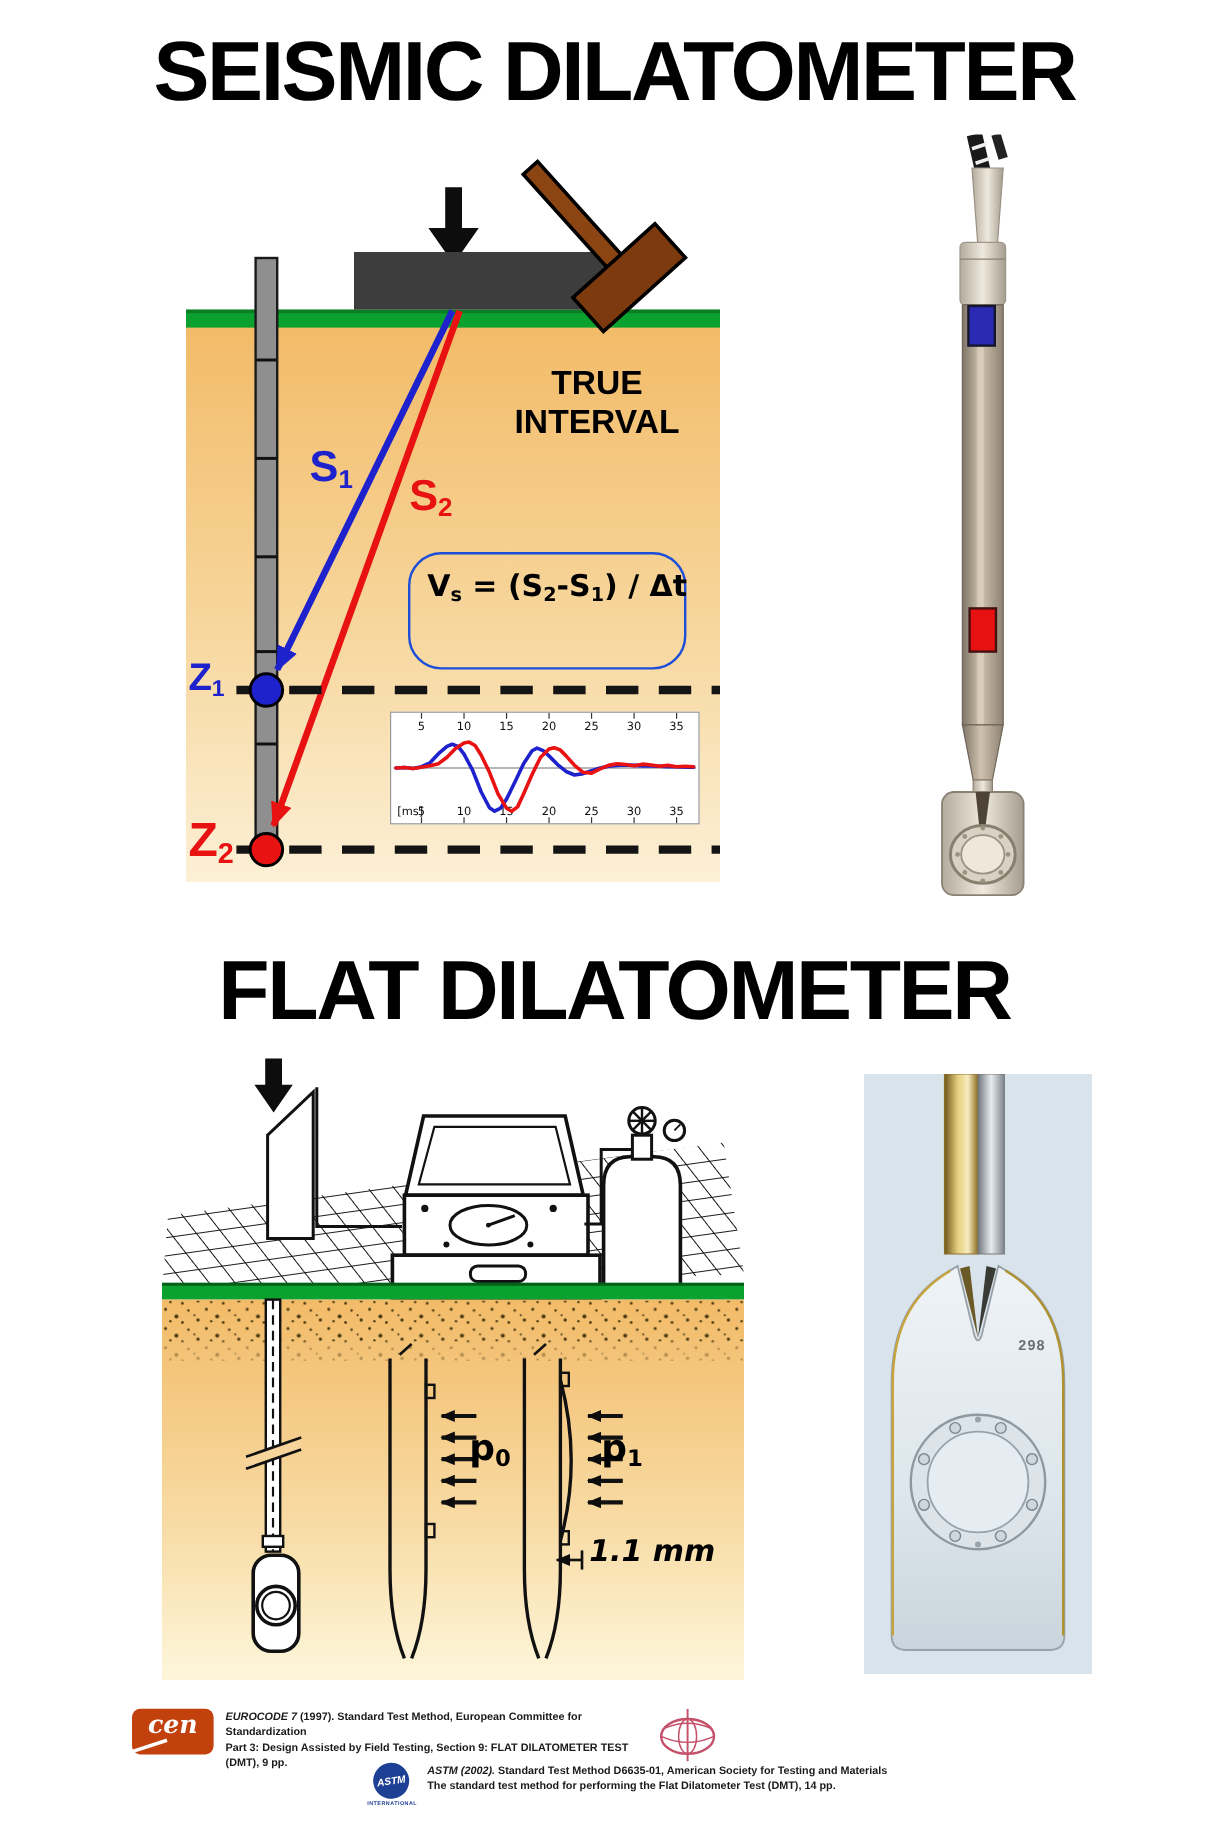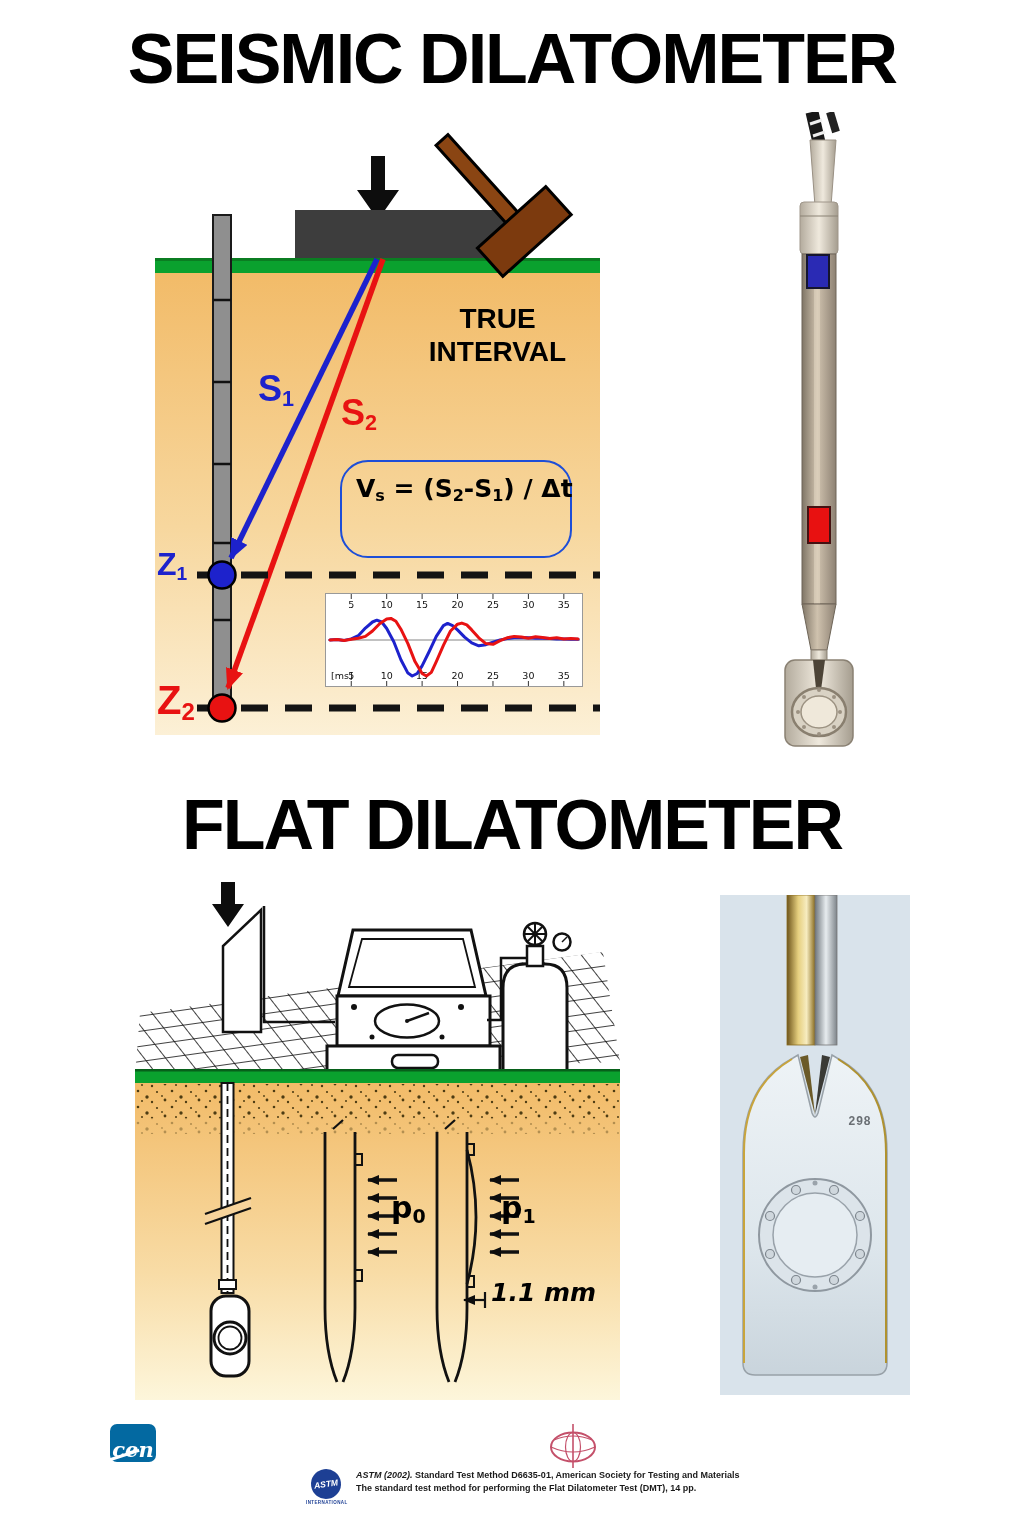--- a/index.html
+++ b/index.html
@@ -52,22 +52,22 @@
   #serial{position:absolute;left:118px;top:219px;width:44px;text-align:center;
           font-size:12px;font-weight:bold;color:#6a6f74;letter-spacing:1px}
 
   
   .cite{position:absolute;display:flex;align-items:flex-start}
   #cite-1{left:110px;top:1424px;width:440px}
   #cite-2{left:548px;top:1424px;width:448px}
   #cite-3{left:306px;top:1469px;width:470px}
   .ctext{margin-left:10px;font-size:9px;line-height:13px;font-weight:bold;color:#1a1a1a}
   .clead{font-style:italic}
-  .logo-cen{width:46px;height:38px;background:#0369a1;border-radius:7px;flex:none;
-            display:flex;align-items:flex-end;justify-content:center;position:relative}
+  .logo-cen{width:68px;height:38px;background:#c2410c;border-radius:7px;flex:none;
+            display:flex;align-items:flex-start;justify-content:center;position:relative}
   .logo-cen span{color:#fff;font-style:italic;font-weight:bold;font-size:21px;
                  font-family:"DejaVu Serif",serif}
   .logo-cen::after{content:"";position:absolute;left:-4px;bottom:5px;width:34px;height:3px;
                    background:#fff;transform:rotate(-18deg)}
   .logo-astm{width:40px;flex:none;text-align:center}
   .astm-circle{width:30px;height:30px;margin:0 auto;border-radius:50%;
                background:var(--astm_blue);color:#fff;font-weight:bold;font-style:italic;
                font-size:8.5px;line-height:30px;text-align:center;transform:rotate(-8deg)}
   .astm-sub{font-size:4.5px;color:var(--astm_blue);letter-spacing:.4px;font-weight:bold;margin-top:1px}
   .logo-issmge{flex:none}
@@ -403,20 +403,24 @@
           <circle cx="95" cy="392" r="2.5" fill="#9aa3ab"></circle>
       </g>
     </svg>
     <div id="serial">298</div>
   </div>
 
   <div class="cite" id="cite-1">
     <div class="logo-cen">
         <span>cen</span>
       </div>
+    <div class="ctext">
+      <div><span class="clead">EUROCODE 7</span><span> (1997). Standard Test Method, European Committee for Standardization</span></div>
+      <div>Part 3: Design Assisted by Field Testing, Section 9: FLAT DILATOMETER TEST (DMT), 9 pp.</div>
+    </div>
   </div>
 
   <div class="cite" id="cite-2">
     <svg class="logo-issmge" width="50" height="44" viewBox="0 0 50 44">
       <g fill="none" stroke="#c4506a">
         <line x1="25" y1="0" x2="25" y2="44" stroke-width="1.6"></line>
         <ellipse cx="25" cy="23" rx="22" ry="14.5" stroke-width="2"></ellipse>
         <path d="M3,23 Q25,33 47,23" stroke-width="1.2"></path>
         <path d="M6,16 Q25,8 44,16" stroke-width="1.2"></path>
         <ellipse cx="25" cy="23" rx="7.5" ry="14.5" stroke-width="1.2"></ellipse>

